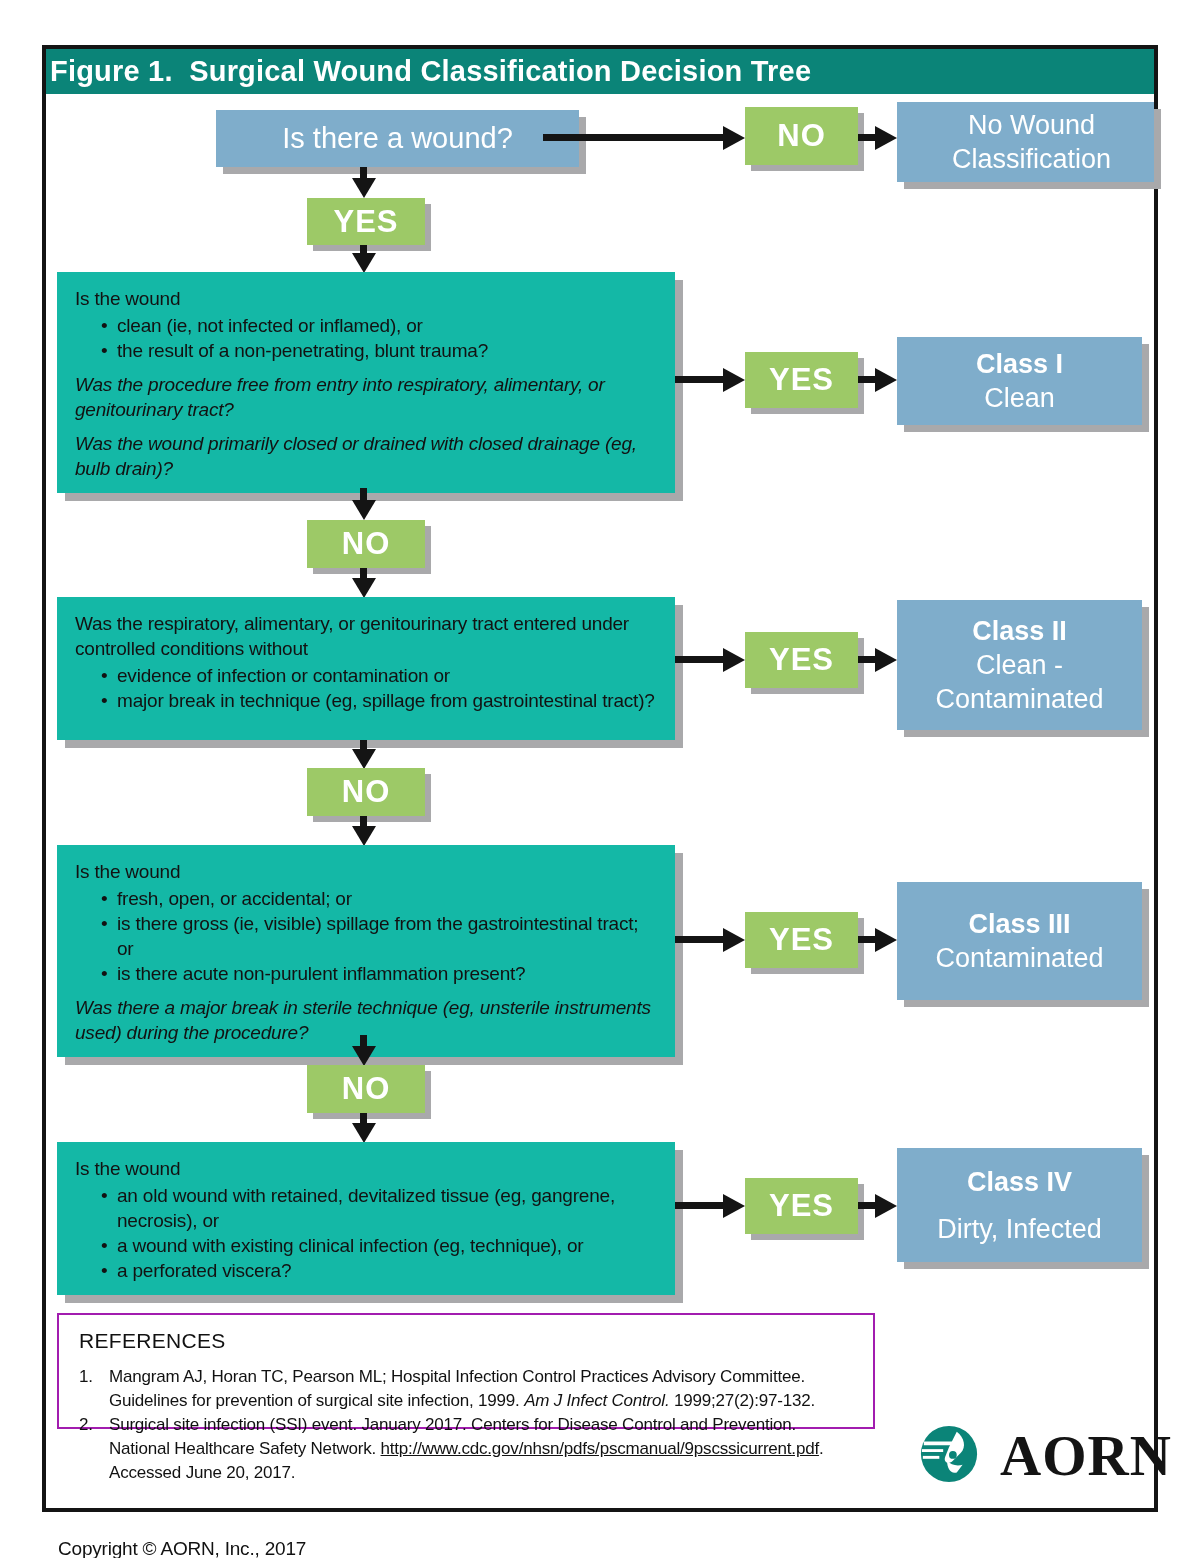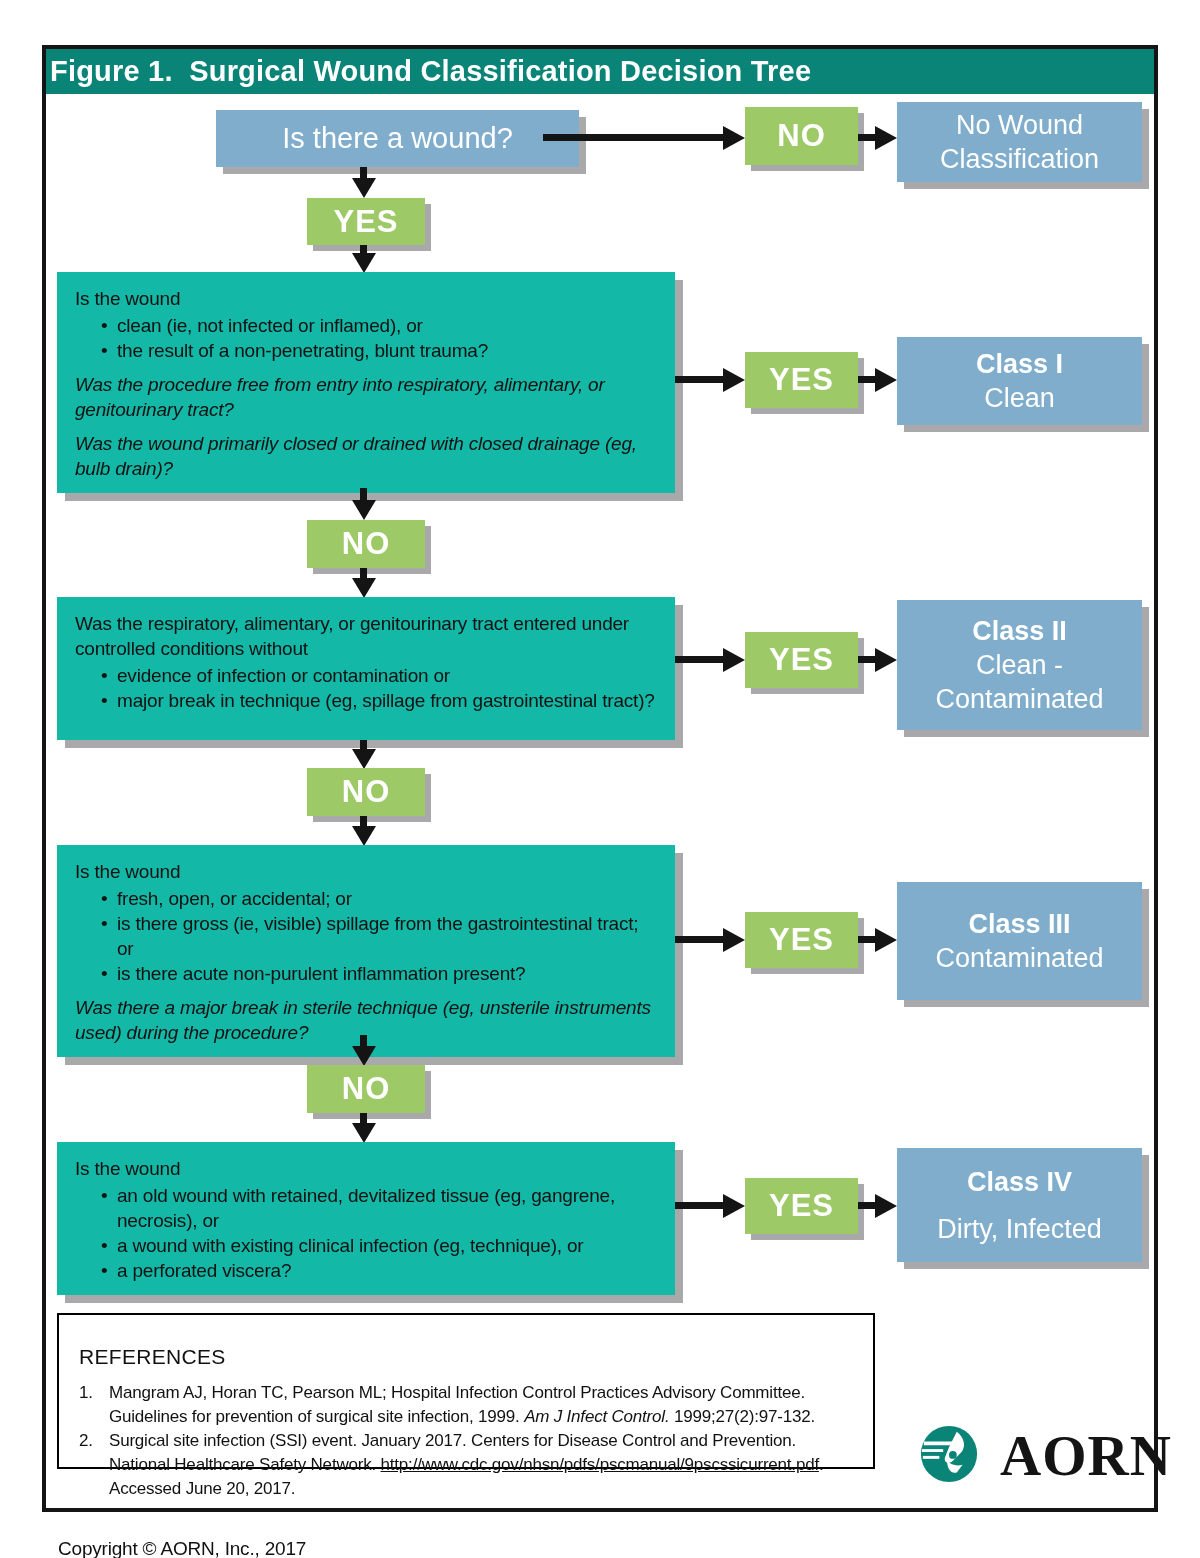--- a/index.html
+++ b/index.html
@@ -32,22 +32,22 @@
   .gbox p.q{margin:0 0 9px 0;font-style:italic;}
   .gbox p:last-child, .gbox ul:last-child{margin-bottom:0;}
 
   .arrow-h{position:absolute;height:7px;background:#141414;}
   .arrow-h::after{content:"";position:absolute;left:100%;top:50%;transform:translateY(-50%);
                   border-left:22px solid #141414;border-top:12px solid transparent;border-bottom:12px solid transparent;}
   .arrow-v{position:absolute;width:7px;background:#141414;}
   .arrow-v::after{content:"";position:absolute;top:100%;left:50%;transform:translateX(-50%);
                   border-top:20px solid #141414;border-left:12px solid transparent;border-right:12px solid transparent;}
 
-  .refs{position:absolute;left:57px;top:1313px;width:818px;height:156px;
-        border:2px solid #000000;box-sizing:border-box;padding:30px 20px 10px;}
+  .refs{position:absolute;left:57px;top:1313px;width:818px;height:116px;
+        border:2px solid #a21caf;box-sizing:border-box;padding:14px 20px 10px;}
   .refs .heading{font-size:21px;letter-spacing:0.3px;margin:0 0 12px 0;}
   .ref-item{display:grid;grid-template-columns:30px 1fr;font-size:17px;line-height:24px;letter-spacing:-0.2px;}
   .ref-link{color:#121212;text-decoration:underline;}
 
   .aorn{position:absolute;left:918px;top:1422px;display:flex;align-items:center;gap:20px;}
   .aorn-text{font-family:"Liberation Serif", serif;font-weight:bold;font-size:57px;
              letter-spacing:1px;color:#141414;line-height:1;}
   .copyright{position:absolute;left:58px;top:1538px;font-size:19px;letter-spacing:-0.2px;}
 </style>
 </head>
@@ -61,21 +61,21 @@
   </div>
 
   <div class="bluebox" style="left:180px;top:110px;width:363px;height:57px;margin-left:36px;">
     <div class="q-top">Is there a wound?</div>
   </div>
 
   <div class="arrow-h" style="left:543px;top:134px;width:180px;"></div>
   <div class="tag" style="left:745px;top:107px;width:113px;height:58px;">NO</div>
   <div class="arrow-h" style="left:858px;top:134px;width:17px;"></div>
 
-  <div class="bluebox" style="left:897px;top:102px;width:245px;height:80px;">
+  <div class="bluebox" style="left:897px;top:102px;width:245px;height:80px;padding-left:12px;">
     <div class="result-line">No Wound</div>
     <div class="result-line">Classification</div>
   </div>
 
   <div class="arrow-v" style="left:360px;top:167px;height:11px;"></div>
   <div class="tag" style="left:307px;top:198px;width:118px;height:47px;">YES</div>
   <div class="arrow-v" style="left:360px;top:245px;height:8px;"></div>
 
   <div class="gbox" style="left:57px;top:272px;width:618px;min-height:216px;">
     <p class="intro">Is the wound</p>

